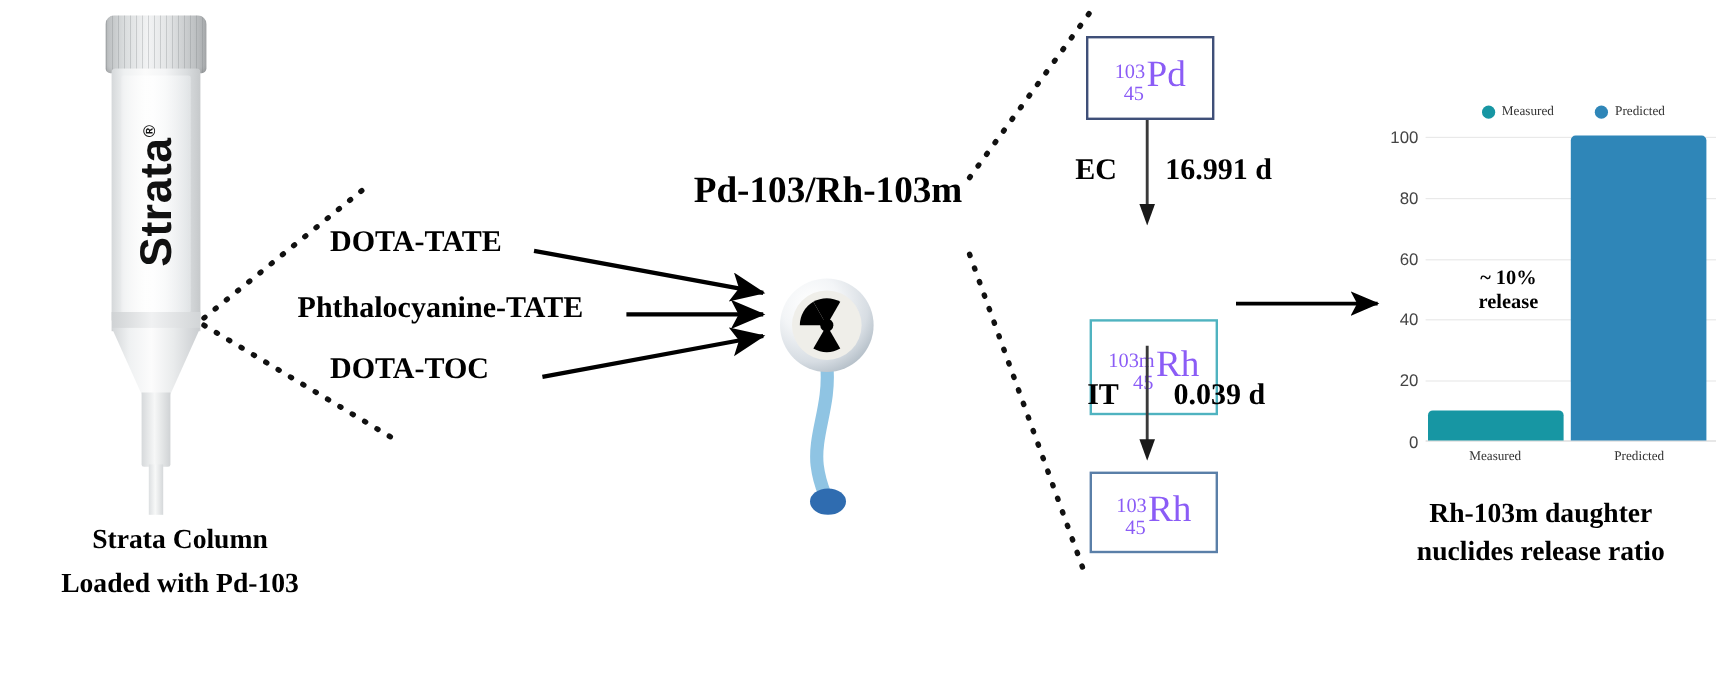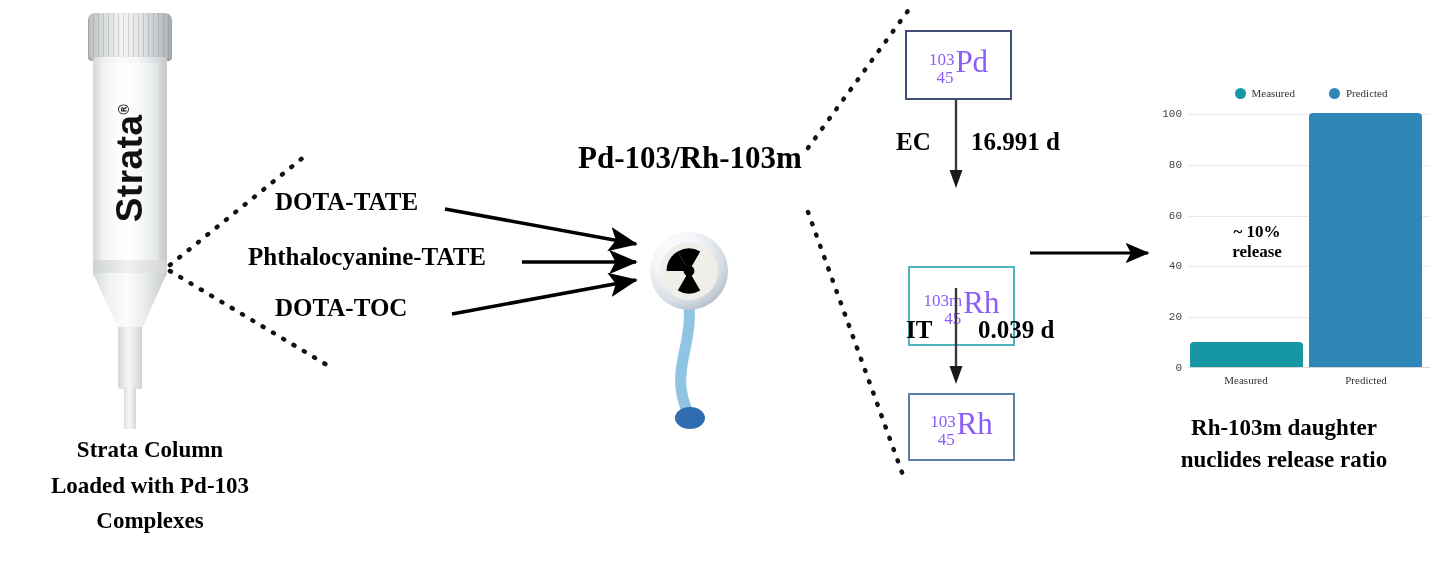--- a/index.html
+++ b/index.html
@@ -128,21 +128,21 @@
   .legend { position: absolute; left: 40px; top: 3px; width: 238px; display: flex; justify-content: center; gap: 34px; }
   .legend-item { display: flex; align-items: center; gap: 6px; }
   .legend-dot { width: 11px; height: 11px; border-radius: 50%; }
   .legend-txt { font-family: "Liberation Serif", serif; font-size: 11px; color: #333; }
 
   .plot { position: absolute; left: 36px; top: 30px; right: 0; height: 254px; }
   .gridline { position: absolute; left: 0; right: 0; height: 1px; background: #e9e9e9; }
   .axis-x { position: absolute; left: 0; right: 0; bottom: 0; height: 1px; background: #d8d8d8; }
   .ytick {
     position: absolute; right: 100%; margin-right: 6px;
-    font-family: Liberation Mono, monospace; font-size: 11px; color: #444;
+    font-family: Liberation Sans, sans-serif; font-size: 14px; color: #444;
     transform: translateY(-50%); white-space: nowrap;
   }
   .bar { position: absolute; bottom: 1px; border-radius: 4px 4px 0 0; }
   .xtick {
     position: absolute; top: 100%; margin-top: 6px;
     font-family: "Liberation Serif", serif; font-size: 11px; color: #333;
     transform: translateX(-50%); white-space: nowrap;
   }
   .annot {
     position: absolute; left: 14px; top: 108px; width: 110px;
@@ -310,16 +310,15 @@
   </div>
 
   <div class="abs lbl caption-right" style="left:1134px; top:412px;">
     <div>Rh-103m daughter</div>
     <div>nuclides release ratio</div>
   </div>
 
   <div class="abs lbl caption-left" style="left:0px; top:432px;">
     <div>Strata Column</div>
     <div>Loaded with Pd-103</div>
-    <div>Complexes</div>
   </div>
 
 </div>
 
 </body></html>

